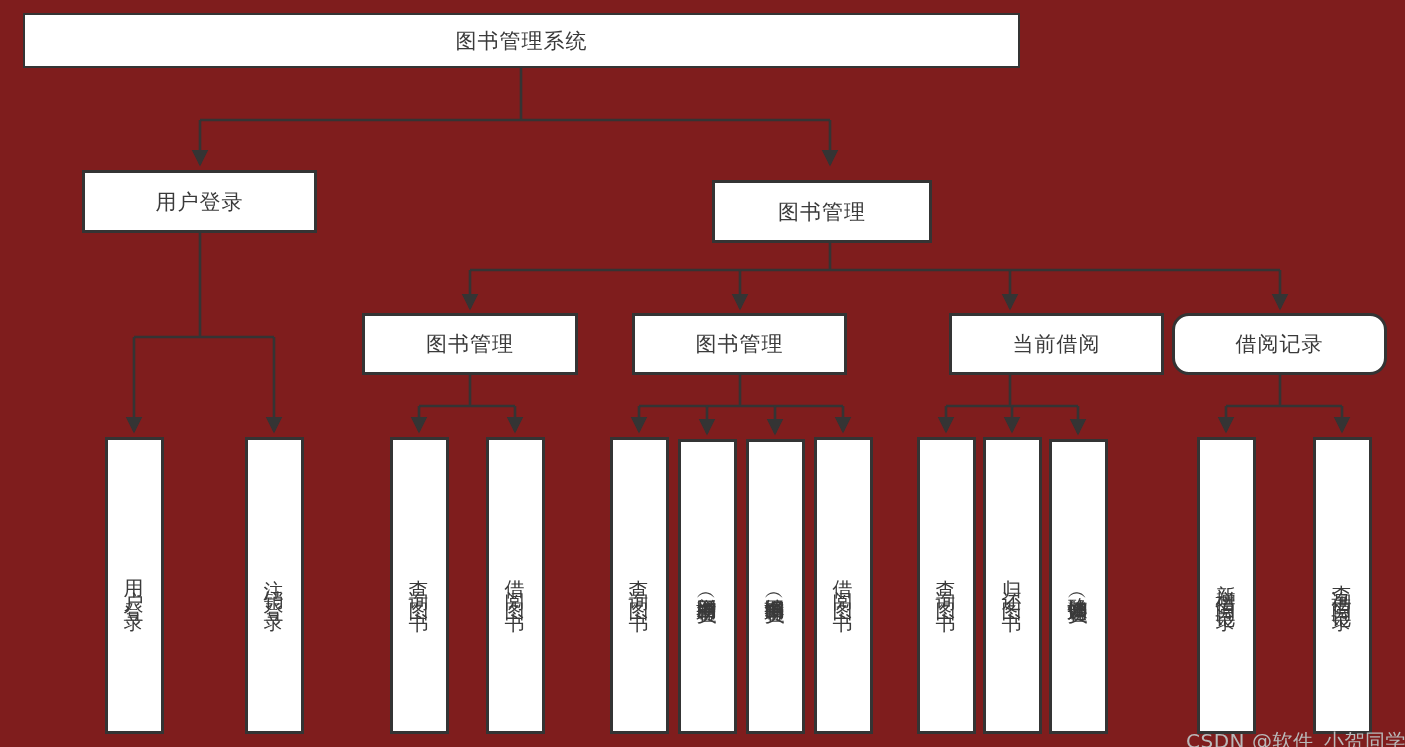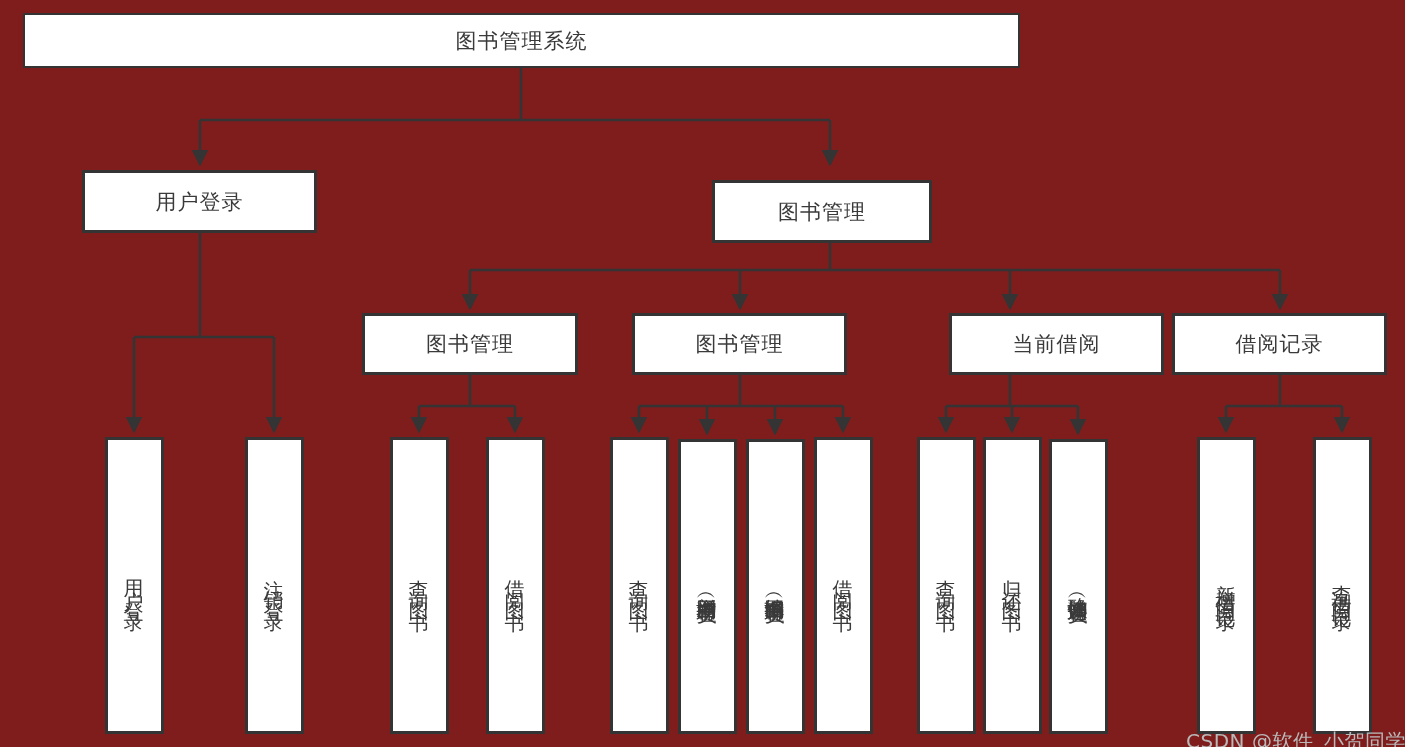--- a/index.html
+++ b/index.html
@@ -113,21 +113,21 @@
 
   <div class="node h" style="left:362px; top:313px; width:216px; height:62px;">
     <span>图书管理</span>
   </div>
   <div class="node h" style="left:632px; top:313px; width:215px; height:62px;">
     <span>图书管理</span>
   </div>
   <div class="node h" style="left:902px; top:313px; width:215px; height:62px;margin-left:47px;">
     <span>当前借阅</span>
   </div>
-  <div class="node h" style="left:1172px; top:313px; width:215px; height:62px;">
+  <div class="node h" style="left:1172px; top:313px; width:215px; height:62px;border-radius:17px;">
     <span>借阅记录</span>
   </div>
 
   <div class="node v" style="left:105px; top:437px; width:59px; height:297px;">
     <span style="letter-spacing: 0.55em;">用户登录</span>
   </div>
   <div class="node v" style="left:245px; top:437px; width:59px; height:297px;">
     <span style="letter-spacing: 0.55em;">注销登录</span>
   </div>
 

